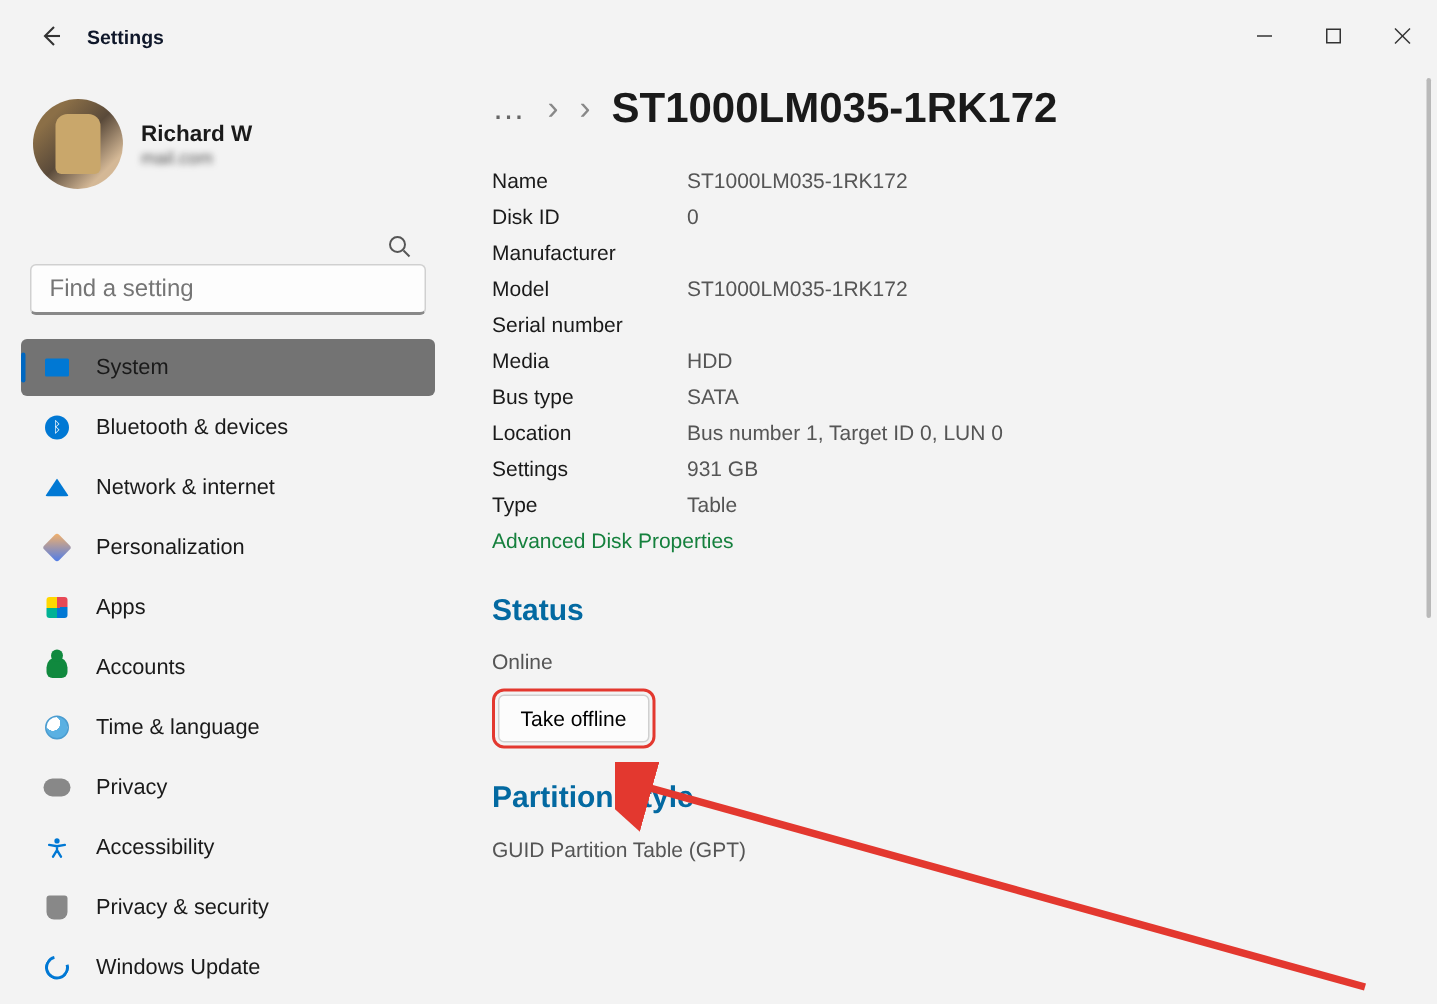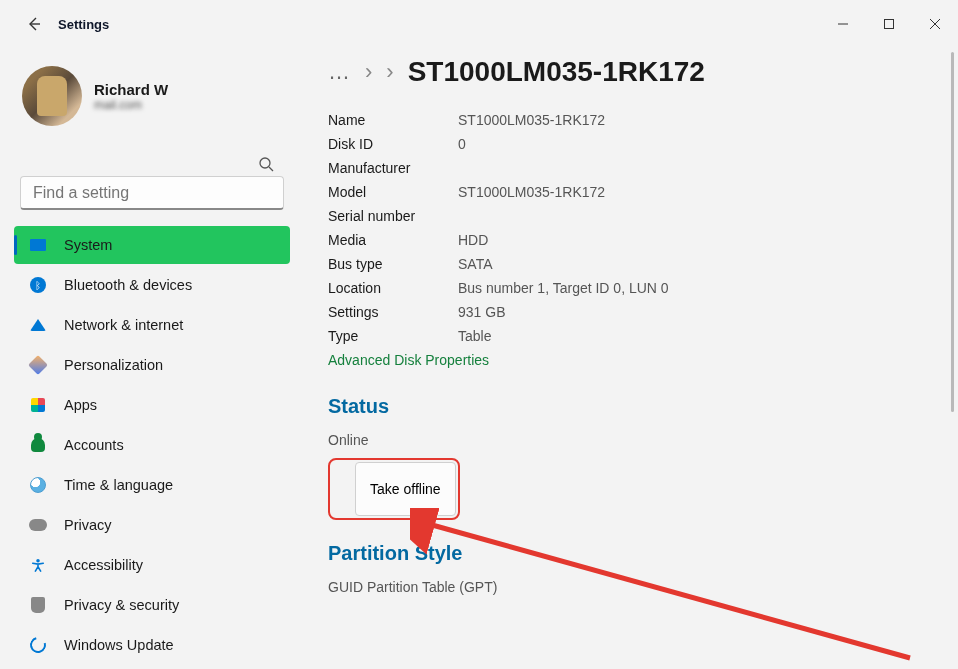--- a/index.html
+++ b/index.html
@@ -19,42 +19,42 @@
 .avatar::after { content: ''; position: absolute; top: 10px; left: 15px; width: 30px; height: 40px; background: #c9a76b; border-radius: 8px 8px 4px 4px; }
 .user-name { font-size: 15px; font-weight: 600; color: #1a1a1a; }
 .user-email { font-size: 12px; color: #555; filter: blur(2px); }
 
 .search-box { position: relative; margin: 6px 6px 16px 6px; }
 .search-input { width: 100%; height: 34px; border: 1px solid #d0d0d0; border-bottom: 2px solid #888; background: #fdfdfd; padding: 0 36px 0 12px; font-size: 16px; outline: none; border-radius: 4px; margin-top: 28px; }
 .search-icon { position: absolute; right: 10px; top: 8px; color: #555; }
 
 .nav { list-style: none; }
 .nav-item { display: flex; align-items: center; height: 38px; padding: 0 10px 0 14px; border-radius: 4px; cursor: pointer; font-size: 14.5px; color: #1a1a1a; position: relative; margin-bottom: 2px; }
-.nav-item.active { background: #22c55e; }
+.nav-item.active { background: #737373; }
 .nav-item.active::before { content: ''; position: absolute; left: 0; top: 9px; bottom: 9px; width: 3px; background: #0067c0; border-radius: 2px; }
 .nav-icon { width: 20px; height: 20px; margin-right: 16px; display: flex; align-items: center; justify-content: center; }
 .nav-label { flex: 1; }
 
 .content { flex: 1; padding: 8px 24px 20px 28px; overflow-y: auto; position: relative; }
 .breadcrumb { display: flex; align-items: center; gap: 14px; margin-bottom: 20px; flex-wrap: wrap; }
 .bc-dots { font-size: 22px; color: #666; letter-spacing: 1px; cursor: pointer; }
 .bc-sep { font-size: 22px; color: #888; }
 .bc-link { font-size: 28px; color: #666; cursor: pointer; }
 .bc-current { font-size: 28px; font-weight: 600; color: #1a1a1a; }
 
 .proptable { margin-bottom: 26px; }
 .prop-row { display: flex; padding: 4px 0; font-size: 14px; }
 .prop-label { width: 130px; color: #1a1a1a; }
 .prop-value { color: #555; }
 .adv-link { color: #15803d; font-size: 14px; cursor: pointer; margin-top: 4px; display: inline-block; }
 
 .section-h { font-size: 20px; font-weight: 600; margin: 22px 0 14px 0; color: #0369a1; }
 .status-text { font-size: 14px; color: #555; margin-bottom: 10px; }
 .take-offline-wrap { display: inline-block; border: 2.5px solid #e3382f; border-radius: 8px; padding: 2px; }
-.take-offline-btn { background: #fcfcfc; border: 1px solid #d0d0d0; border-radius: 4px; padding: 18px 14px; font-size: 14px; cursor: pointer; margin-left: 23px; }
+.take-offline-btn { background: #fcfcfc; border: 1px solid #d0d0d0; border-radius: 4px; padding: 7px 14px; font-size: 14px; cursor: pointer; }
 
 .arrow-svg { position: absolute; pointer-events: none; }
 .scrollbar-thumb { position: absolute; right: 4px; top: 52px; width: 3px; height: 360px; background: #b9b9b9; border-radius: 2px; }
 
 
 .i-system { width: 16px; height: 12px; background: #0078d4; border-radius: 1px; }
 .i-bt { width: 16px; height: 16px; border-radius: 50%; background: #0078d4; color: #fff; font-size: 10px; display: flex; align-items: center; justify-content: center; }
 .i-net { width: 0; height: 0; border-left: 8px solid transparent; border-right: 8px solid transparent; border-bottom: 12px solid #0078d4; border-radius: 2px; }
 .i-pers { width: 14px; height: 14px; background: linear-gradient(135deg, #f7b267, #4b7bec); border-radius: 2px; transform: rotate(45deg); }
 .i-apps { width: 14px; height: 14px; background: conic-gradient(#e74856 0 25%, #0078d4 25% 50%, #00b294 50% 75%, #ffd700 75% 100%); border-radius: 2px; }

